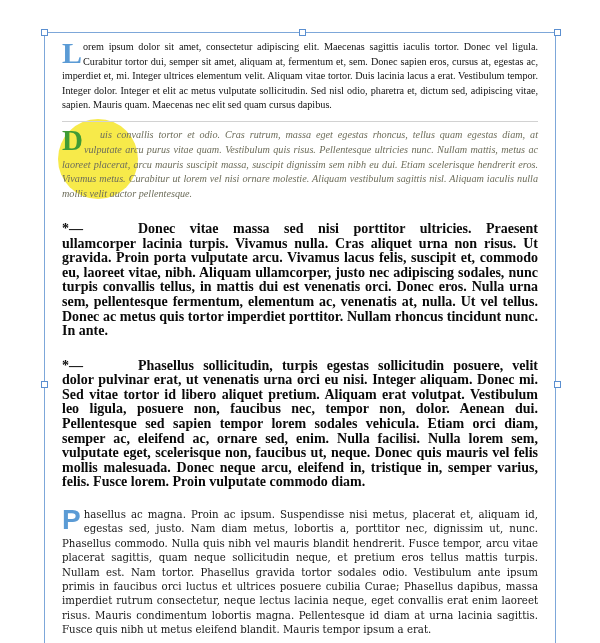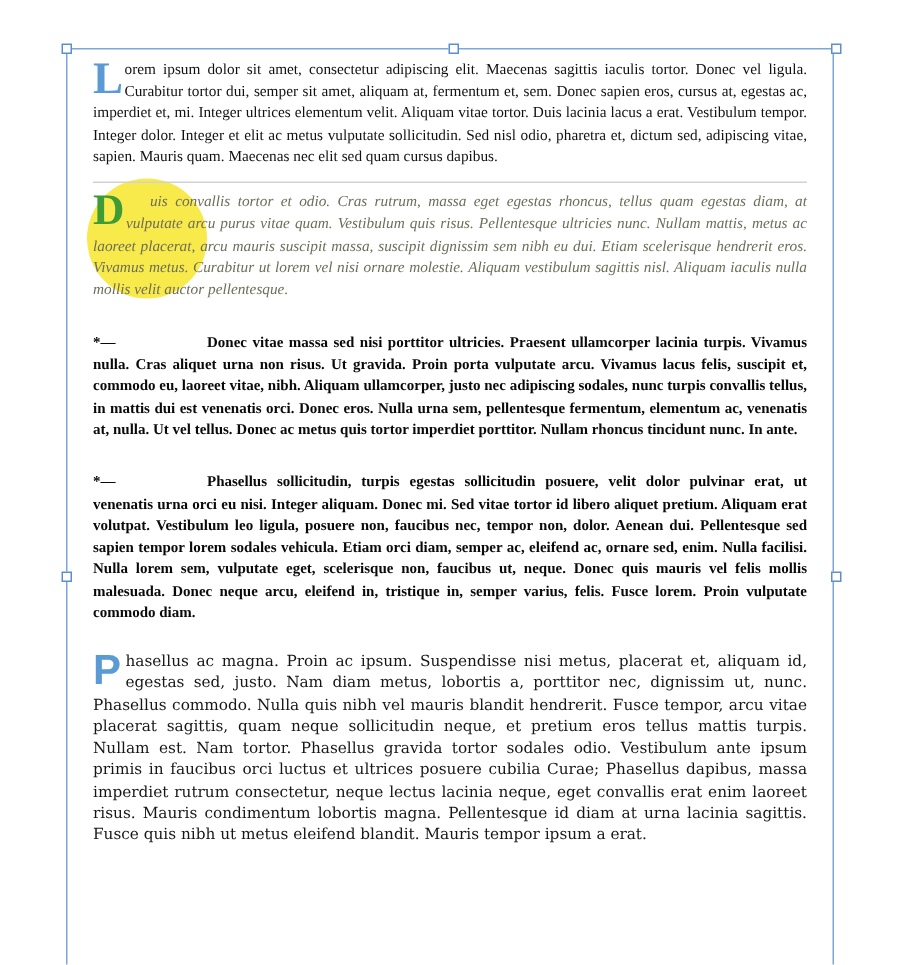--- a/index.html
+++ b/index.html
@@ -100,21 +100,21 @@
     font-style:normal;
     color:#3f9b35;
     font-family:"Liberation Serif",serif;
     margin:1px 1px 0 0;
     text-indent:0;
   }
 
   
   .pb{
     font-weight:bold;
-    font-size:10px;
+    font-size:14px;
     line-height:14.6px;
     text-align:justify;
     color:#0a0a0a;
     margin-top:20px;
     font-family:"Liberation Serif",serif;
   }
   .bullet{
     display:inline-block;
     width:76px;
     font-weight:bold;

